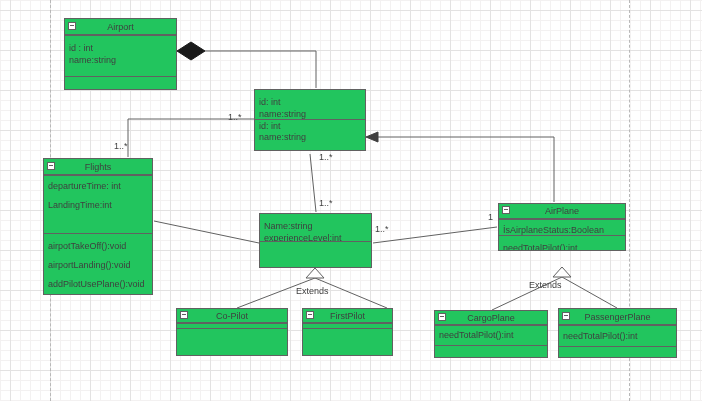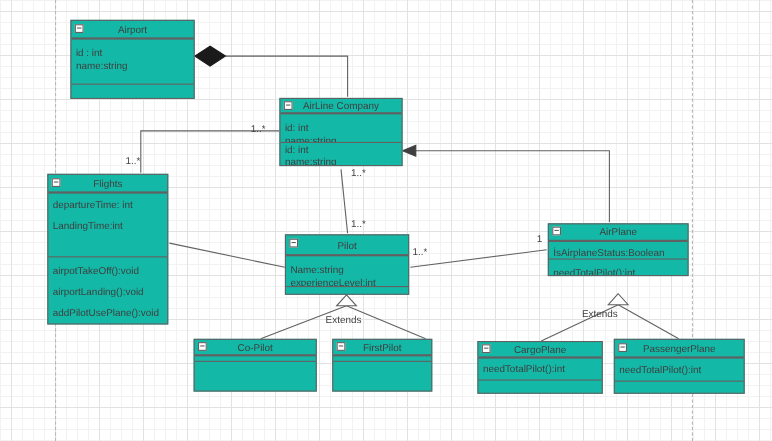--- a/index.html
+++ b/index.html
@@ -11,21 +11,21 @@
       linear-gradient(to right,#e3e2e2 1px,transparent 1px),
       linear-gradient(to bottom,#e3e2e2 1px,transparent 1px),
       linear-gradient(to right,#f3f1f1 1px,transparent 1px),
       linear-gradient(to bottom,#f3f1f1 1px,transparent 1px);
     background-size:40px 40px,40px 40px,10px 10px,10px 10px;
     background-position:10px 10px,10px 10px,0 0,0 0;
   }
   .guide{position:absolute;top:0;height:401px;width:0;border-left:1px dashed #b8b8b8;}
   #edges{position:absolute;left:0;top:0;width:702px;height:401px;}
   .uml-class{
-    position:absolute;background:#14b8a6;border:1px solid #616161;
+    position:absolute;background:#22c55e;border:1px solid #616161;
     box-sizing:border-box;display:flex;flex-direction:column;
     color:#3f3f3f;font-size:9px;line-height:12px;
   }
   .uml-title{
     flex:0 0 auto;border-bottom:2px solid #616161;position:relative;
     display:flex;align-items:center;justify-content:center;
     white-space:nowrap;overflow:hidden;
   }
   .collapse{
     position:absolute;left:3px;top:3px;width:8px;height:8px;
@@ -70,24 +70,20 @@
     <span>Airport</span>
   </div>
   <div class="sec" style="height:41px">
     <div class="row">id : int</div>
     <div class="row">name:string</div>
   </div>
   <div class="sec last"></div>
 </div>
 
 <div class="uml-class" style="left:254px;top:89px;width:112px;height:62px">
-  <div class="uml-title" style="height:12px">
-    <span class="collapse" style="top:2px"></span>
-    <span>AirLine Company</span>
-  </div>
   <div class="sec" style="height:30px">
     <div class="row">id: int</div>
     <div class="row">name:string</div>
   </div>
   <div class="sec last" style="line-height:11px;padding-top:1px">
     <div class="row">id: int</div>
     <div class="row">name:string</div>
   </div>
 </div>
 
@@ -101,24 +97,20 @@
     <div class="row">LandingTime:int</div>
   </div>
   <div class="sec last" style="padding-top:3px">
     <div class="row">airpotTakeOff():void</div>
     <div class="row">airportLanding():void</div>
     <div class="row">addPilotUsePlane():void</div>
   </div>
 </div>
 
 <div class="uml-class" style="left:259px;top:213px;width:113px;height:55px">
-  <div class="uml-title" style="height:17px">
-    <span class="collapse"></span>
-    <span>Pilot</span>
-  </div>
   <div class="sec" style="height:28px">
     <div class="row">Name:string</div>
     <div class="row">experienceLevel:int</div>
   </div>
   <div class="sec last"></div>
 </div>
 
 <div class="uml-class" style="left:498px;top:203px;width:128px;height:48px">
   <div class="uml-title" style="height:14px">
     <span class="collapse" style="top:2px"></span>

